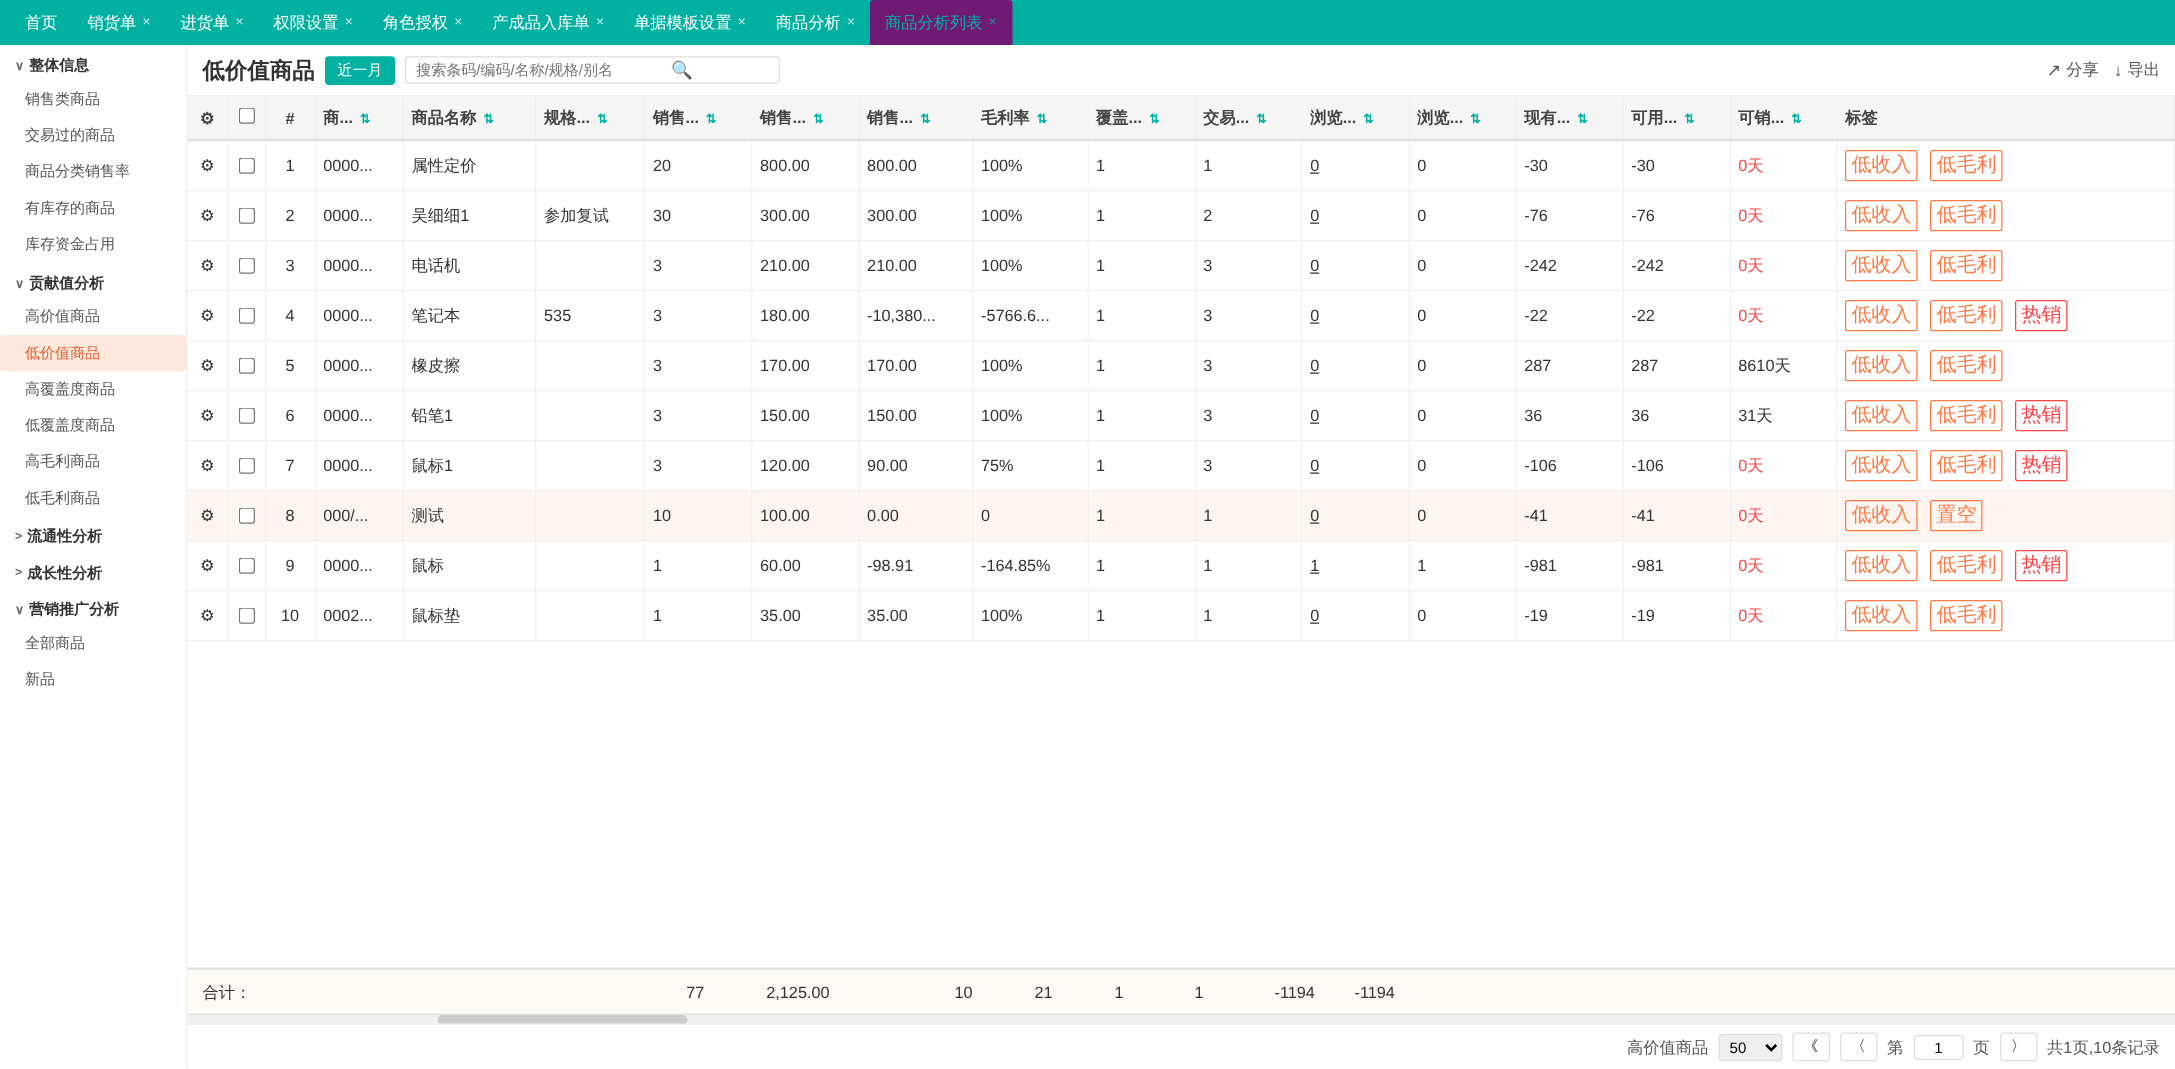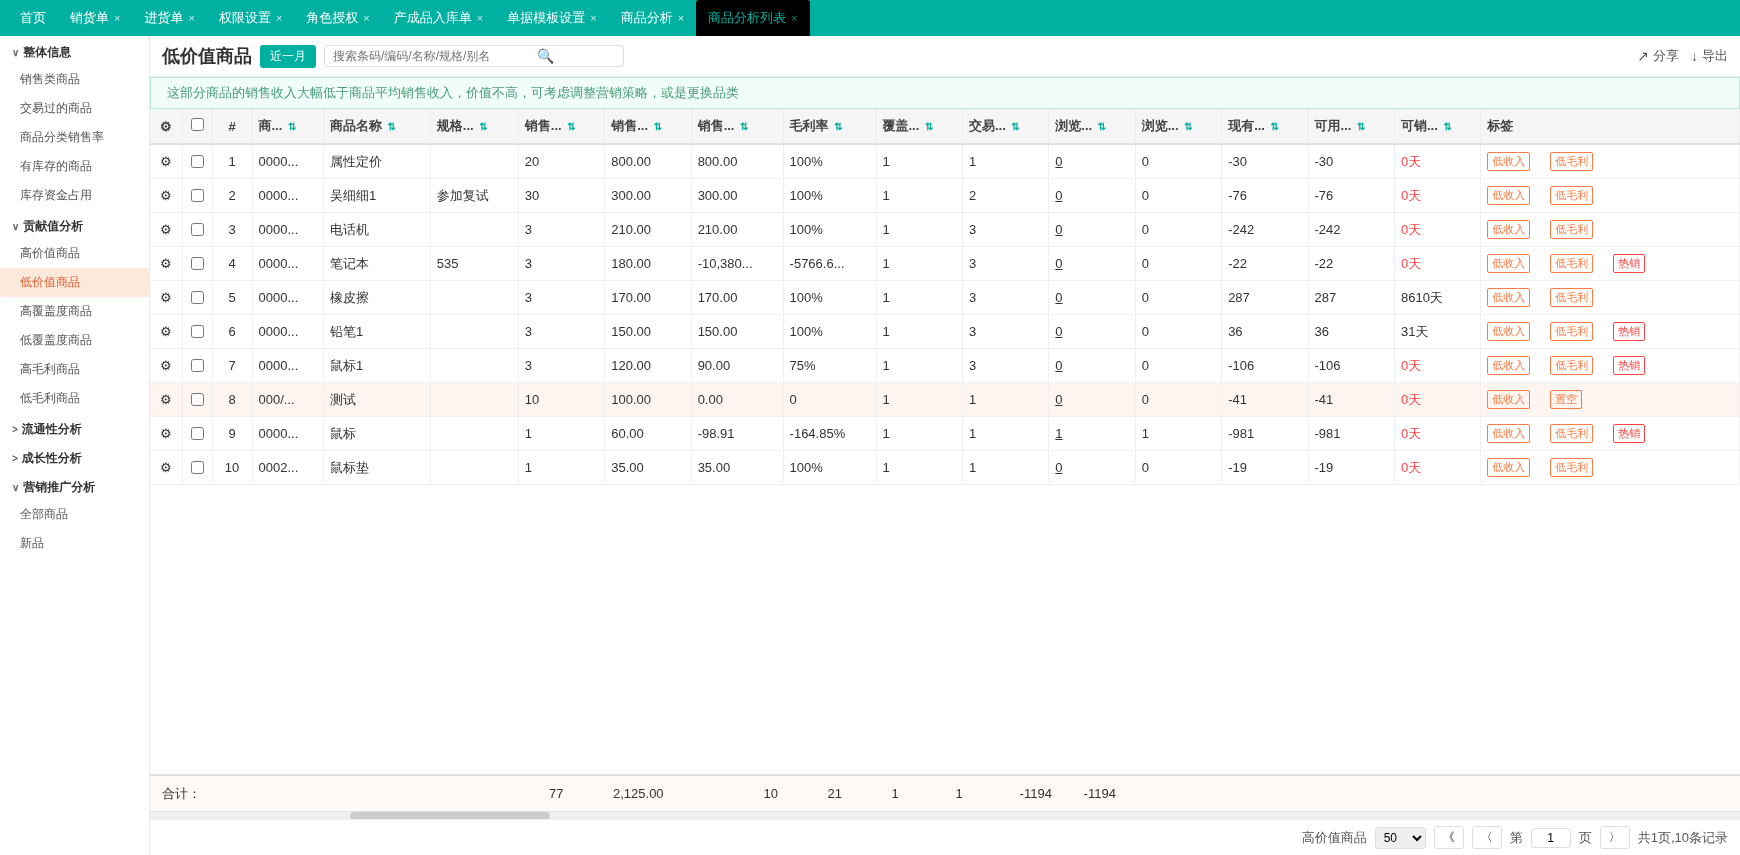--- a/index.html
+++ b/index.html
@@ -19,21 +19,21 @@
       padding: 0 12px;
       height: 36px;
       display: flex;
       align-items: center;
       cursor: pointer;
       white-space: nowrap;
       color: #fff;
       font-size: 13px;
     }
     .nav-item.active {
-      background: #000000;
+      background: #701a75;
       color: #00b0a0;
       border-radius: 3px 3px 0 0;
       justify-content: flex-end;
     }
     .nav-item .close-x {
       margin-left: 5px;
       font-size: 11px;
       opacity: 0.8;
     }
 
@@ -191,22 +191,22 @@
       color: #333;
       white-space: nowrap;
       border-right: 1px solid #f0f0f0;
     }
     .tag {
       display: inline-block;
       border: 1px solid #ff7a45;
       color: #ff7a45;
       border-radius: 2px;
       padding: 1px 4px;
-      font-size: 11px;
-      margin-right: 20px;
+      font-size: 16px;
+      margin-right: 10px;
     }
     .tag.hot {
       border-color: #ff4444;
       color: #ff4444;
     }
     .days-red { color: #ff4444; }
     .days-normal { color: #333; text-align: center; }
     .underline { text-decoration: underline; cursor: pointer; }
     .col-num { width: 40px; text-align: center; }
     .col-check { width: 30px; text-align: center; }
@@ -338,23 +338,20 @@
       <div class="header-actions">
         <div class="action-btn">
           <span class="icon">↗</span>
           <span>分享</span>
         </div>
         <div class="action-btn">
           <span class="icon">↓</span>
           <span>导出</span>
         </div>
       </div>
-    </div>
-    <div class="info-banner">
-      <span>这部分商品的销售收入大幅低于商品平均销售收入，价值不高，可考虑调整营销策略，或是更换品类</span>
     </div>
     <div class="table-wrapper">
       <table>
         <thead>
           <tr>
             <th class="gear-col">⚙</th>
             <th class="col-check"><input type="checkbox" style=""></th>
             <th class="col-num">#</th>
             <th>商... <span class="sort-icon">⇅</span></th>
             <th>商品名称 <span class="sort-icon">⇅</span></th>

